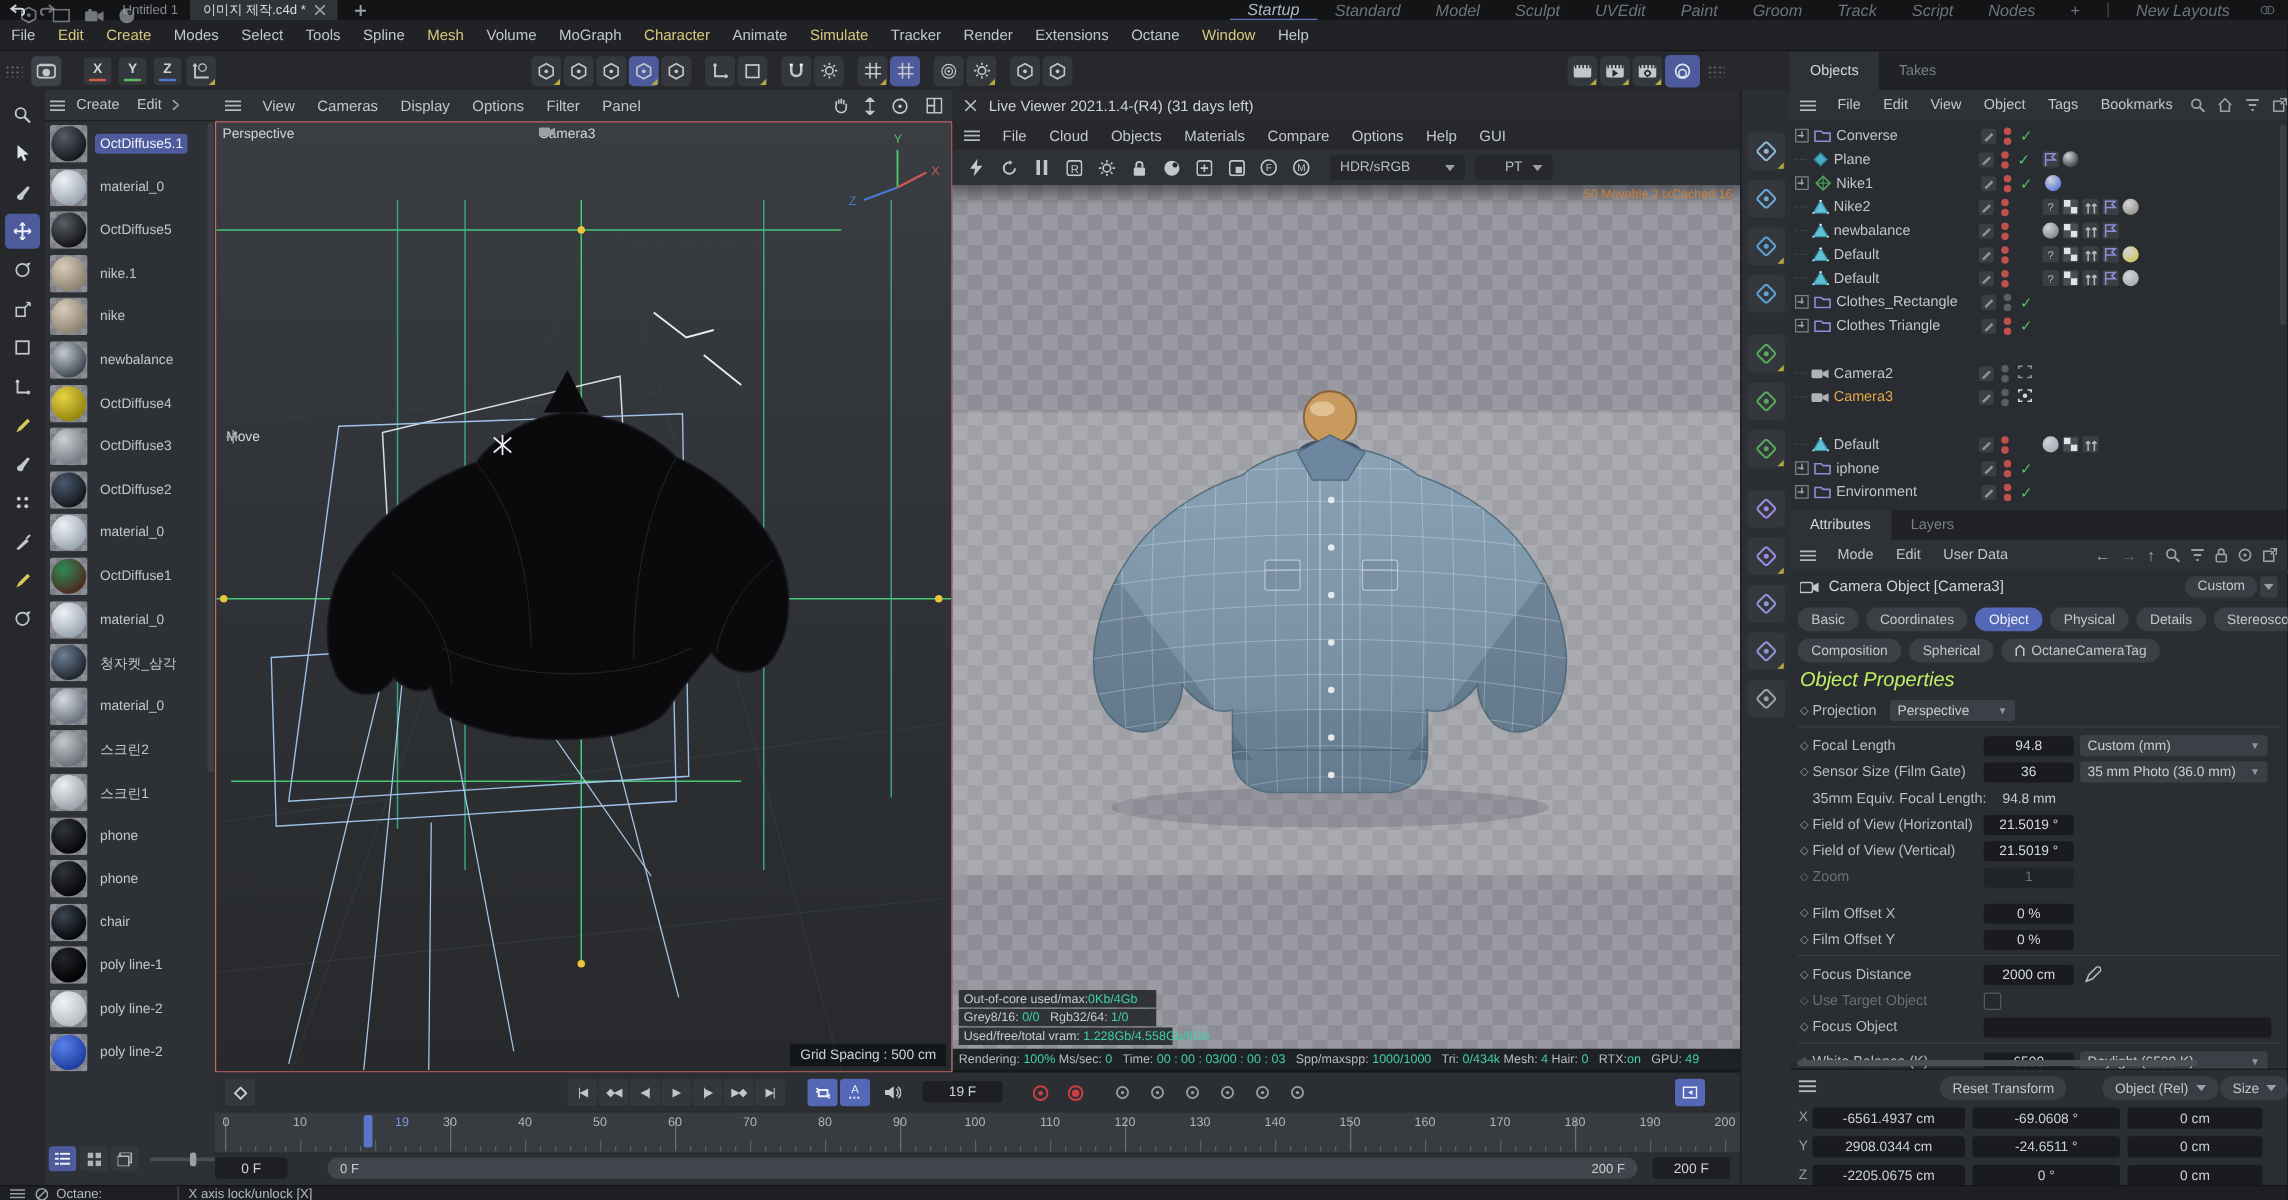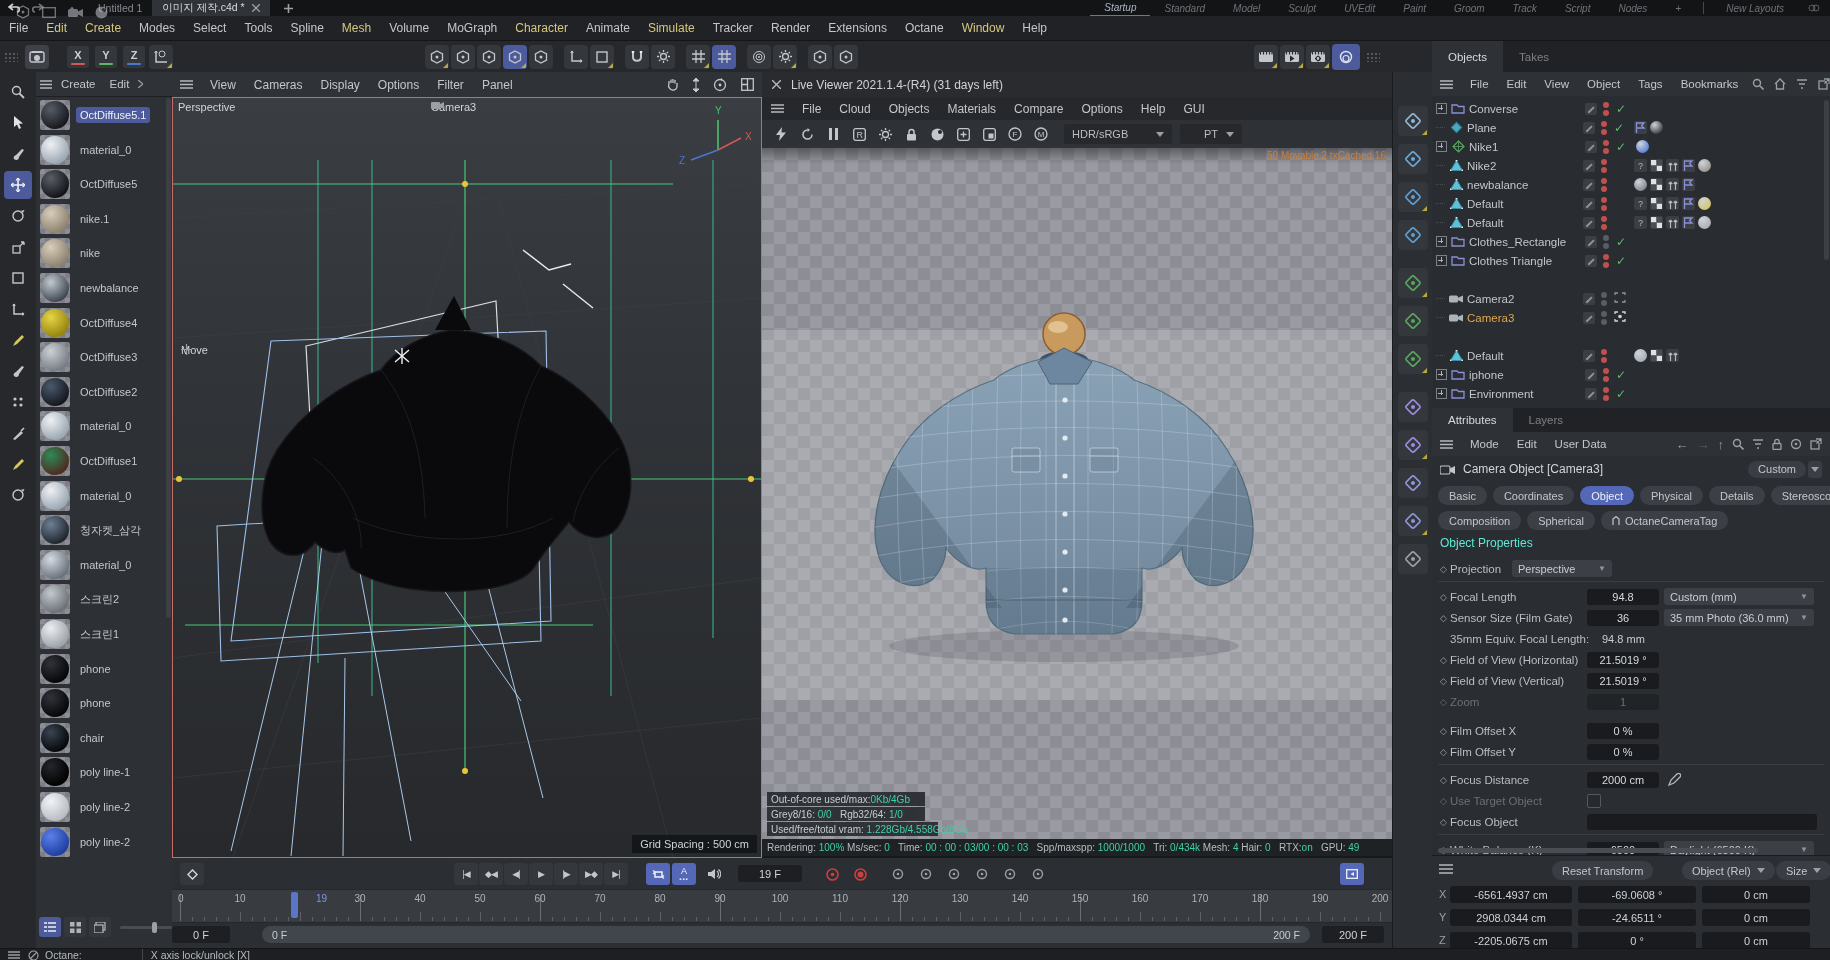--- a/index.html
+++ b/index.html
@@ -8,21 +8,21 @@
        -webkit-font-smoothing:antialiased;}
   .abs{position:absolute;}
   .row{display:flex;align-items:center;}
   .icon{display:inline-flex;align-items:center;justify-content:center;line-height:0;}
   .icon svg{display:block;}
 
   
   #titlebar{left:0;top:0;width:1830px;height:16px;background:#131416;}
   .doc-tab{height:16px;padding:0 10px;font-size:10.5px;color:#85898f;display:flex;align-items:center;gap:7px;}
   .doc-tab.active{background:#303338;color:#d8dbdf;}
-  .layout-item{font-size:10px;color:#6f747a;font-style:italic;padding:0 14px;height:16px;display:flex;align-items:center;}
+  .layout-item{font-size:13px;color:#6f747a;font-style:italic;padding:0 14px;height:16px;display:flex;align-items:center;}
   .layout-item.active{color:#aeb6c6;border-bottom:2px solid #5b76c8;}
   #menubar{left:0;top:16px;width:1830px;height:24px;background:#202225;border-bottom:1px solid #141517;}
   .menu-item{font-size:12px;color:#c3c7cc;padding:0 9px;cursor:default;}
   .menu-item.hl{color:#d6c87e;}
   #toolbar{left:0;top:41px;width:1830px;height:31px;background:#26282c;border-bottom:1px solid #141517;}
   .tile{width:24px;height:24px;border-radius:4px;background:#34373c;display:flex;align-items:center;justify-content:center;position:relative;margin:0 1px;}
   .tile.blue{background:#4d5b9d;}
   .tile.plain{background:transparent;}
   .tile.sub::after{content:"";position:absolute;right:1px;bottom:1px;border-style:solid;border-width:0 0 5px 5px;border-color:transparent transparent #b9a93c transparent;}
   .axisbtn{width:22px;height:22px;border-radius:3px;background:#34373c;margin:0 3px;display:flex;flex-direction:column;align-items:center;justify-content:center;font-size:11px;font-weight:bold;color:#cdd1d6;}
@@ -116,21 +116,21 @@
   .fieldrow.disabled, .fieldrow.disabled .dia{color:#6b7076;}
   .flabel{flex:0 0 134px;white-space:nowrap;}
   .fval{position:absolute;left:155px;width:72px;height:16px;background:#191b1e;border-radius:3px;color:#d6dade;display:flex;align-items:center;justify-content:center;font-size:11px;}
   .fval.disabled{color:#6b7076;background:#212427;}
   .fdrop{position:absolute;left:232px;width:150px;height:17px;background:#3c4046;border-radius:3px;color:#c9cdd2;display:flex;align-items:center;font-size:11px;padding:0 6px;justify-content:space-between;box-sizing:border-box;}
   .fdrop .car{color:#8f949a;font-size:8px;}
   .fdivider{position:absolute;left:6px;width:386px;height:1px;background:#3a3e43;}
   .flink{position:absolute;left:155px;width:230px;height:16px;background:#191b1e;border-radius:3px;}
   .fcheck{position:absolute;left:155px;width:12px;height:12px;border:1px solid #55595e;border-radius:2px;background:#26292d;}
   #attr-scroll{position:absolute;left:6px;bottom:2px;width:320px;height:5px;background:#4a4e54;border-radius:3px;}
-  .section-title{font-size:12px;color:#5eead4;}
+  .section-title{font-size:16px;color:#bef264;font-style:italic;}
 
   
   #transform{left:1432px;top:855px;width:398px;height:93px;background:#2b2e32;border-top:1px solid #1a1b1e;}
   .pill{height:19px;border-radius:10px;background:#3a3e44;color:#c3c7cc;font-size:11px;display:flex;align-items:center;padding:0 10px;gap:6px;}
   .tfield{position:absolute;height:17px;background:#191b1e;border-radius:3px;color:#ced2d7;font-size:11px;display:flex;align-items:center;justify-content:center;}
   .tax{position:absolute;font-size:11px;color:#9aa0a6;}
 
   
   #timeline{left:172px;top:858px;width:1220px;height:90px;background:#2b2e32;}
   .tbtn{width:24px;height:22px;border-radius:3px;background:#34373c;display:flex;align-items:center;justify-content:center;color:#c3c7cc;font-size:9px;letter-spacing:-1px;}

